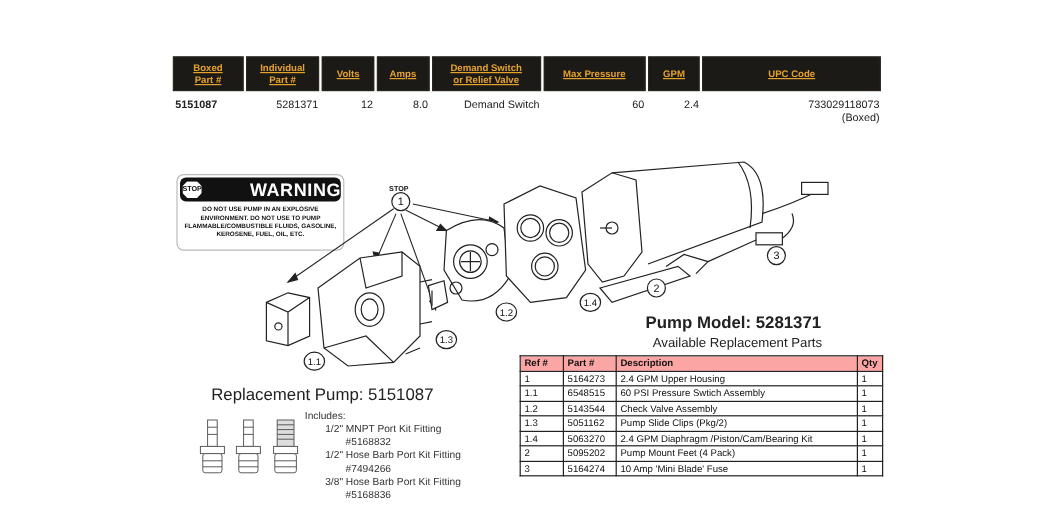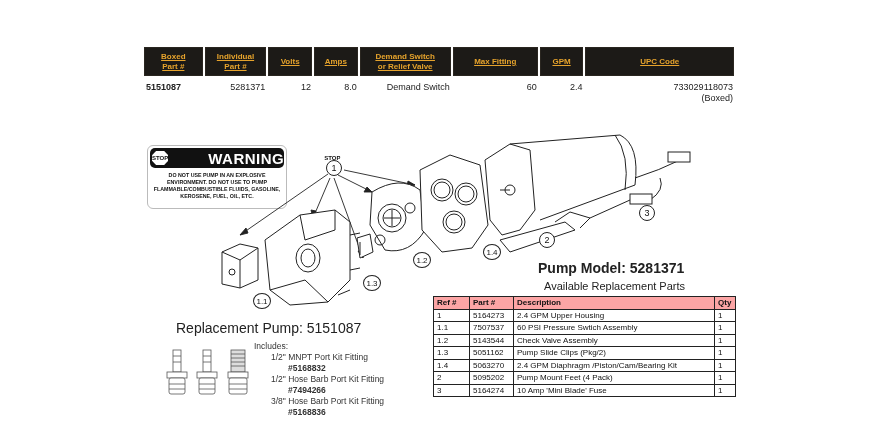--- a/index.html
+++ b/index.html
@@ -32,35 +32,35 @@
   .parts th { font-weight:bold; background:#fca5a5; }
   .parts td.c0 { width:29px; }
   .parts td.c1 { width:37px; }
   .parts td.c2 { width:194px; }
   .parts td.c3 { width:14px; }
 
   
   .rp-title { position:absolute; left:176px; top:320px; font-size:14px; color:#222; }
   .rp-inc { position:absolute; left:254px; top:341px; font-size:8.5px; color:#333; }
   .rp-list { position:absolute; left:271px; top:352px; font-size:8.5px; color:#333; line-height:11px; }
-  .rp-list .num { padding-left:17px; display:block;font-weight:bold; }
+  .rp-list .num { padding-left:17px; display:block; }
   .fittings { position:absolute; left:165px; top:348px; width:90px; height:50px; }
 </style>
 </head>
 <body>
 
 <table class="spec">
   <thead>
     <tr>
       <th style="width:55px"><span>Boxed</span><br><span>Part #</span></th>
       <th style="width:58px"><span>Individual</span><br><span>Part #</span></th>
       <th style="width:40px"><span>Volts</span></th>
       <th style="width:40px"><span>Amps</span></th>
       <th style="width:88px"><span>Demand Switch</span><br><span>or Relief Valve</span></th>
-      <th style="width:82px"><span>Max Fitting</span></th>
+      <th style="width:82px"><span>Max Pressure</span></th>
       <th style="width:40px"><span>GPM</span></th>
       <th style="width:146px"><span>UPC Code</span></th>
     </tr>
   </thead>
   <tbody>
     <tr>
       <td class="bold">5151087</td>
       <td>5281371</td>
       <td>12</td>
       <td>8.0</td>
@@ -177,21 +177,21 @@
   </thead>
   <tbody>
     <tr>
       <td class="c0">1</td>
       <td class="c1">5164273</td>
       <td class="c2">2.4 GPM Upper Housing</td>
       <td class="c3">1</td>
     </tr>
     <tr>
       <td class="c0">1.1</td>
-      <td class="c1">7507537</td>
+      <td class="c1">6548515</td>
       <td class="c2">60 PSI Pressure Swtich Assembly</td>
       <td class="c3">1</td>
     </tr>
     <tr>
       <td class="c0">1.2</td>
       <td class="c1">5143544</td>
       <td class="c2">Check Valve Assembly</td>
       <td class="c3">1</td>
     </tr>
     <tr>

